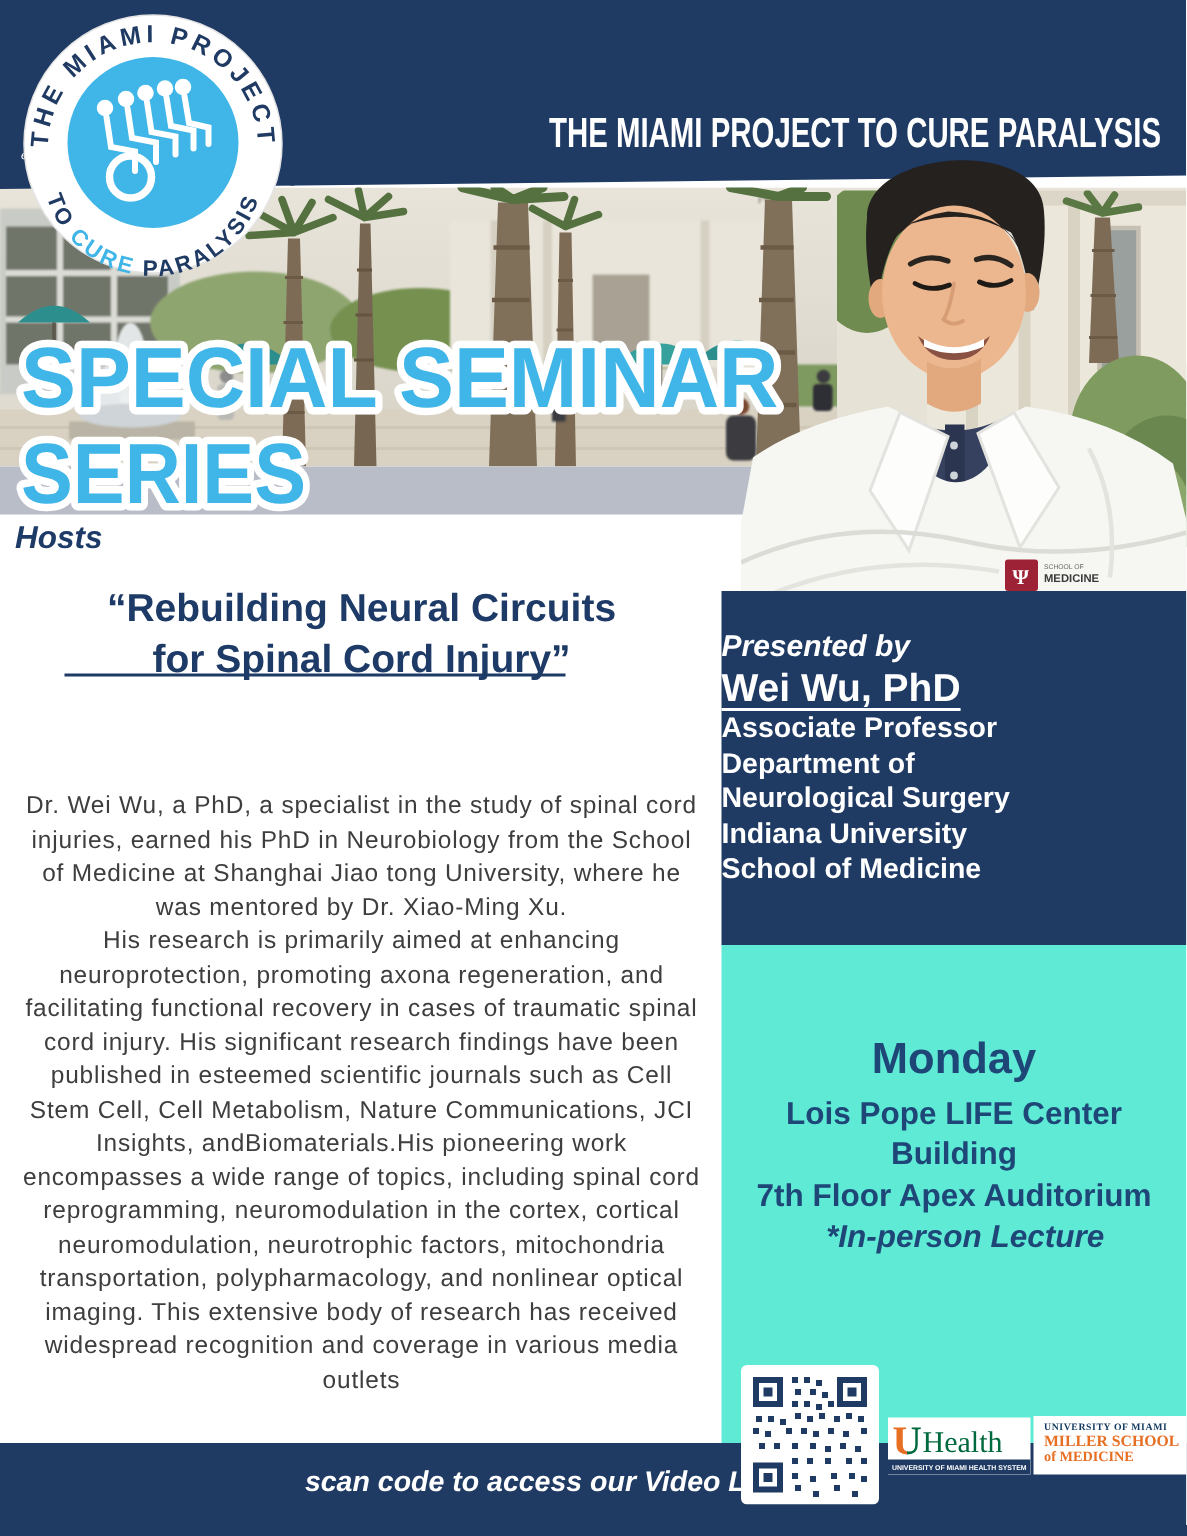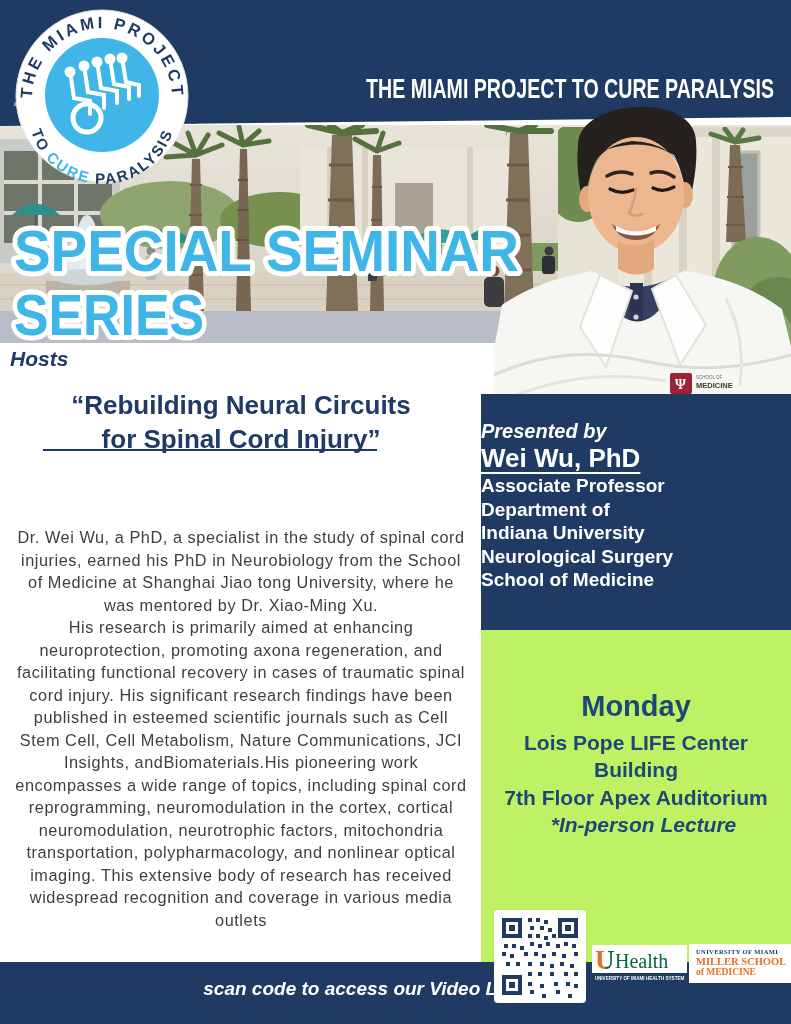--- a/index.html
+++ b/index.html
@@ -44,21 +44,21 @@
 
   
   .presenter-box{left:481px;top:394px;width:310px;height:236px;background:#1f3a63;
     color:#ffffff;text-align:left;z-index:5;}
   .presented-by{margin-top:26px;font-size:20px;font-style:italic;font-weight:bold;}
   .presenter-name{font-size:26px;font-weight:bold;
     text-decoration:underline;text-underline-offset:5px;text-decoration-thickness:2px;}
   .presenter-lines{margin-top:0;font-size:19px;font-weight:bold;line-height:23.5px;}
 
   
-  .event-box{left:481px;top:630px;width:310px;height:332px;background:#bef264;
+  .event-box{left:481px;top:630px;width:310px;height:332px;background:#5eead4;
     color:#1e4778;text-align:center;z-index:5;
     display:flex;flex-direction:column;justify-content:center;padding-bottom:64px;box-sizing:border-box;}
   .event-day{font-size:29px;font-weight:bold;margin-bottom:6px;}
   .event-line{font-size:21px;font-weight:bold;line-height:27.5px;}
   .event-note{font-size:21px;font-weight:bold;font-style:italic;line-height:27.5px;padding-left:15px;}
 
   
   .footer-band{left:0;top:962px;width:791px;height:62px;background:#1f3a63;z-index:4;}
   .footer-text{left:0;top:978px;width:530px;text-align:right;color:#ffffff;
     font-size:19px;font-weight:bold;font-style:italic;z-index:5;padding-left:20px;}
@@ -317,22 +317,22 @@
     <div>Dr. Wei Wu, a PhD, a specialist in the study of spinal cord injuries, earned his PhD in Neurobiology from the School of Medicine at Shanghai Jiao tong University, where he was mentored by Dr. Xiao-Ming Xu.</div>
     <div>His research is primarily aimed at enhancing neuroprotection, promoting axona regeneration, and facilitating functional recovery in cases of traumatic spinal cord injury. His significant research findings have been published in esteemed scientific journals such as Cell Stem Cell, Cell Metabolism, Nature Communications, JCI Insights, andBiomaterials.His pioneering work encompasses a wide range of topics, including spinal cord reprogramming, neuromodulation in the cortex, cortical neuromodulation, neurotrophic factors, mitochondria transportation, polypharmacology, and nonlinear optical imaging. This extensive body of research has received widespread recognition and coverage in various media outlets</div>
   </div>
 
   <div class="abs presenter-box">
     <div class="presented-by">Presented by</div>
     <div class="presenter-name">Wei Wu, PhD</div>
     <div class="presenter-lines">
       <div>Associate Professor</div>
       <div>Department of</div>
+      <div>Neurological Surgery</div>
       <div>Indiana University</div>
-      <div>Neurological Surgery</div>
       <div>School of Medicine</div>
     </div>
   </div>
 
   <div class="abs event-box">
     <div class="event-day">Monday</div>
     <div class="event-line">Lois Pope LIFE Center Building</div>
     <div class="event-line">7th Floor Apex Auditorium</div>
     <div class="event-note">*In-person Lecture</div>
   </div>

